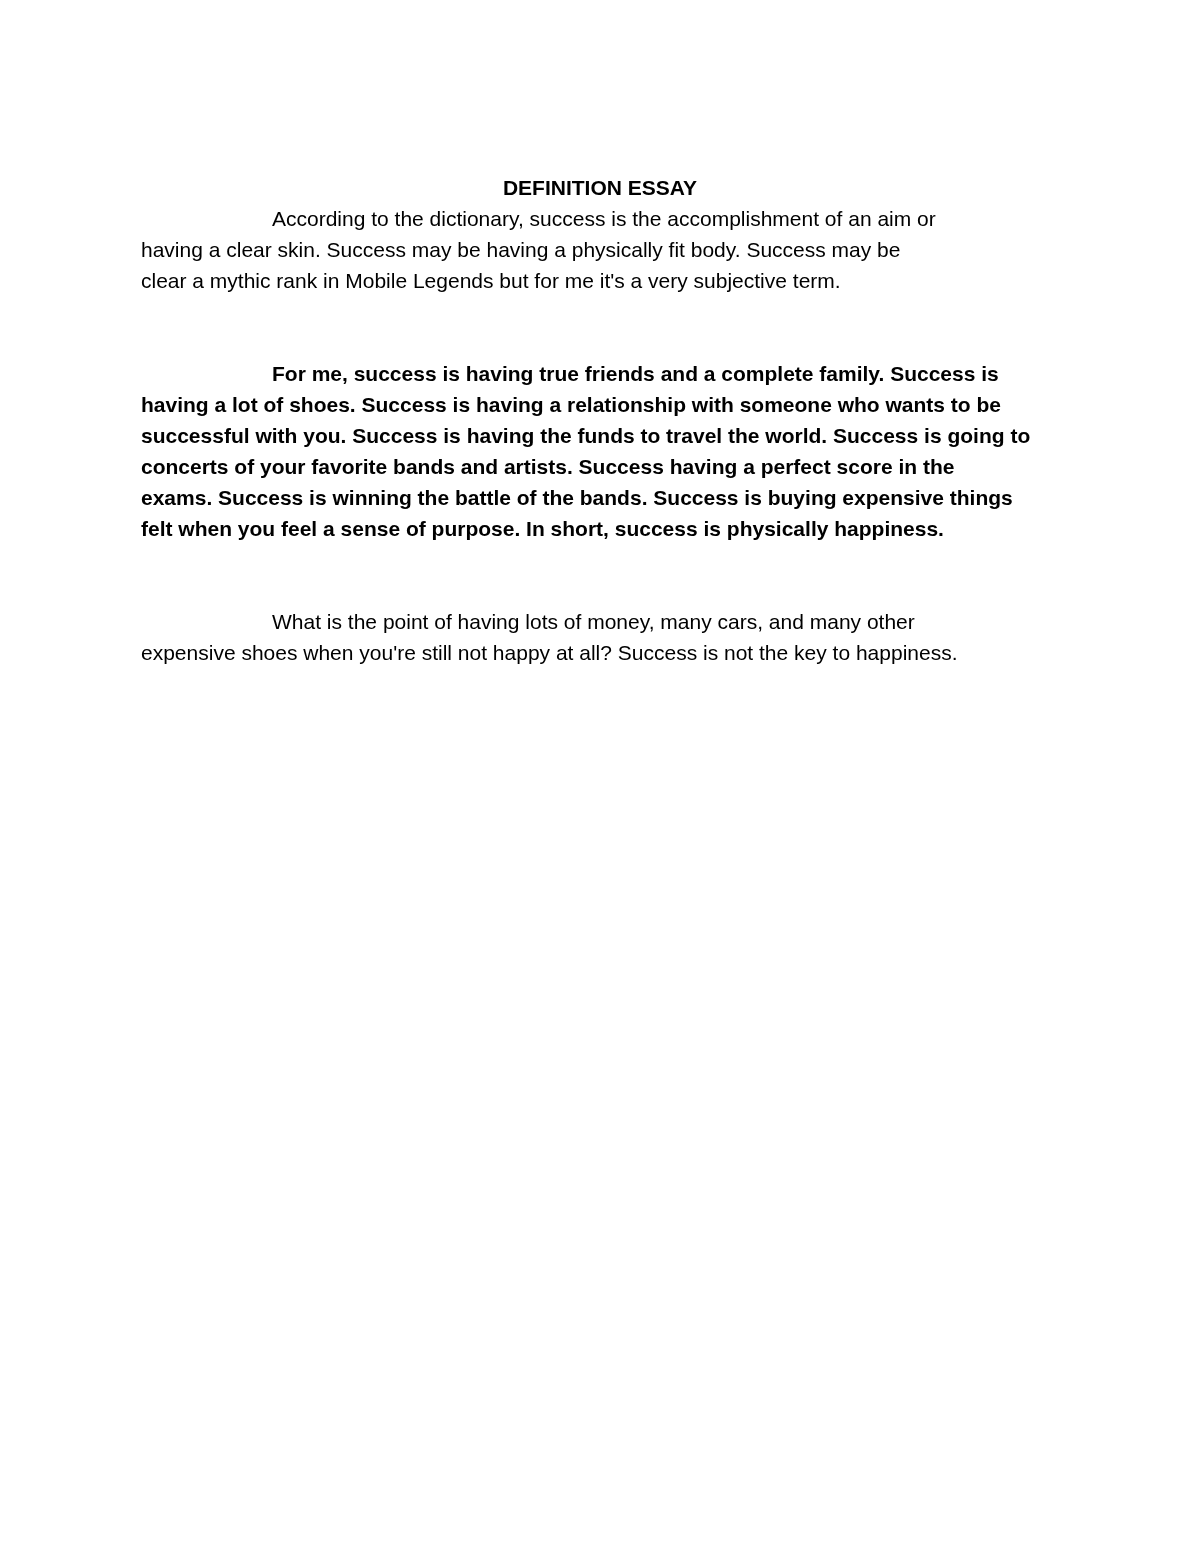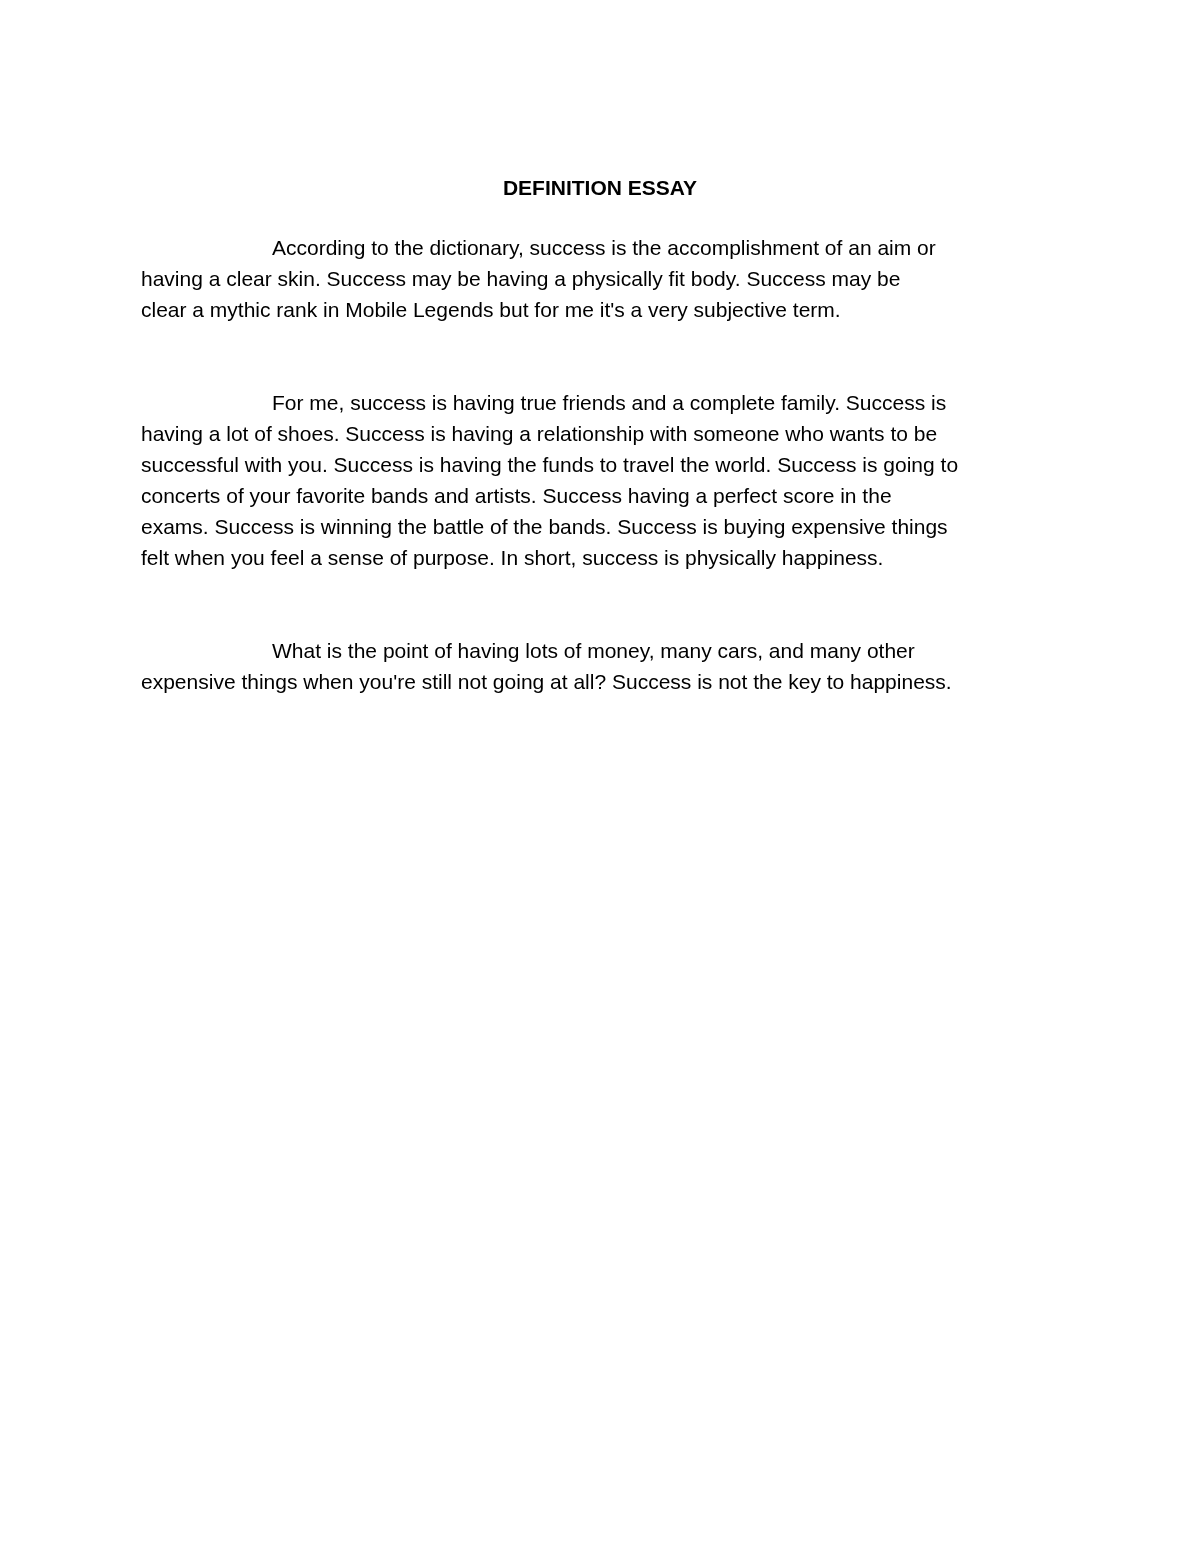--- a/index.html
+++ b/index.html
@@ -41,24 +41,23 @@
       font-size: 21px;
     }
     .line {
       display: block;
       height: 31px;
       line-height: 31px;
       white-space: nowrap;
     }
     .line.indent {
       padding-left: 131px;
-      margin-top: 29px;
     }
     #p1 { top: 203px; }
-    #p2 { top: 358px; }
+    #p2 { top: 358px; font-weight: bold; }
     #p3 { top: 606px; }
   </style>
 </head>
 <body>
 
 <div class="page">
 
   <div class="title">DEFINITION ESSAY</div>
 
   <div class="para" id="p1">
@@ -71,16 +70,16 @@
     <span class="line indent">For me, success is having true friends and a complete family. Success is</span>
     <span class="line">having a lot of shoes. Success is having a relationship with someone who wants to be</span>
     <span class="line">successful with you. Success is having the funds to travel the world. Success is going to</span>
     <span class="line">concerts of your favorite bands and artists. Success having a perfect score in the</span>
     <span class="line">exams. Success is winning the battle of the bands. Success is buying expensive things</span>
     <span class="line">felt when you feel a sense of purpose. In short, success is physically happiness.</span>
   </div>
 
   <div class="para" id="p3">
     <span class="line indent">What is the point of having lots of money, many cars, and many other</span>
-    <span class="line">expensive things when you're still not going at all? Success is not the key to happiness.</span>
+    <span class="line">expensive shoes when you're still not happy at all? Success is not the key to happiness.</span>
   </div>
 
 </div>
 
 </body></html>

